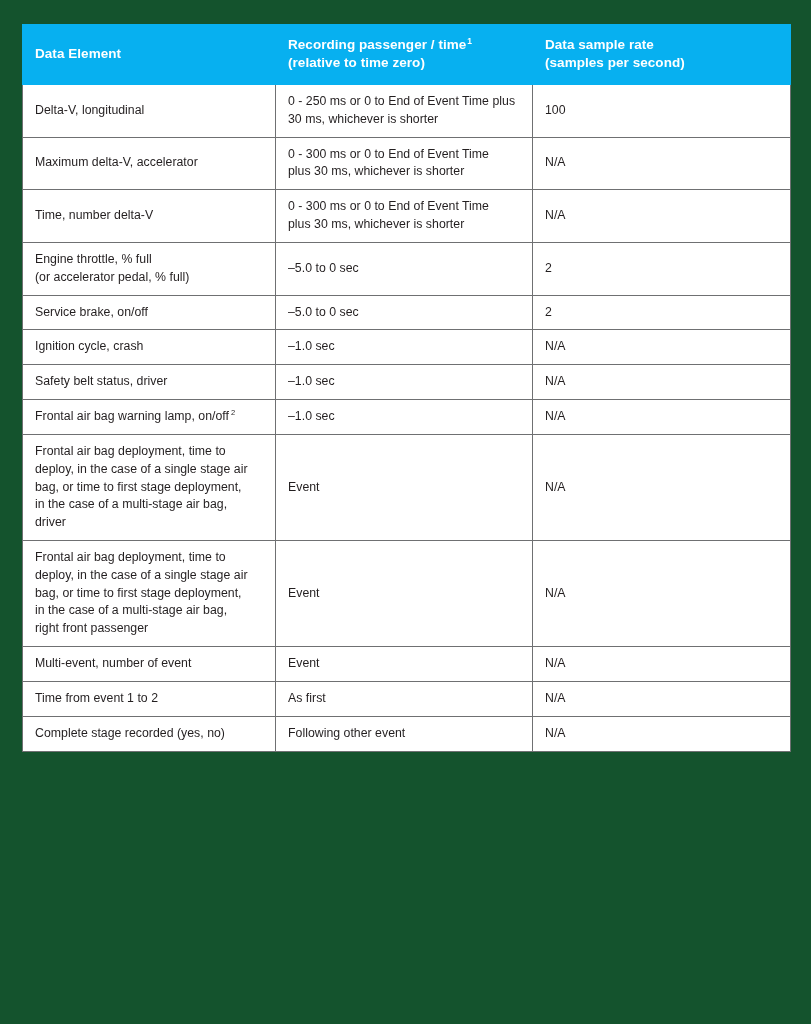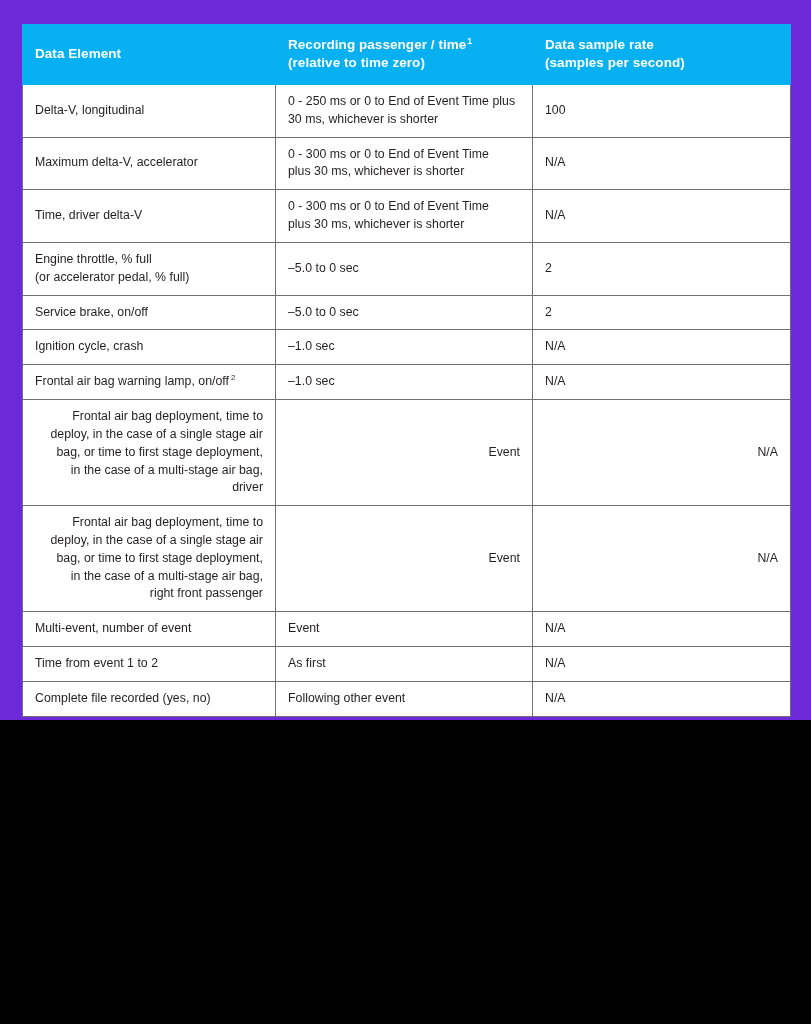--- a/index.html
+++ b/index.html
@@ -10,22 +10,22 @@
   body {
     width: 811px;
     height: 1024px;
     overflow: hidden;
     font-family: "Liberation Sans", sans-serif;
     -webkit-font-smoothing: antialiased;
   }
   #page {
     position: relative;
     width: 811px;
-    height: 720px;
-    background: #6d28d9;
+    height: 1024px;
+    background: #14532d;
   }
   #edr-table {
     position: absolute;
     left: 22px;
     top: 24px;
     width: 768px;
     border-collapse: collapse;
     table-layout: fixed;
     background: #ffffff;
   }
@@ -63,21 +63,21 @@
     letter-spacing: 0.02px;
   }
   #edr-table td .sup {
     font-size: 7.5px;
     vertical-align: super;
     line-height: 0;
     padding-left: 2px;
   }
   .cell-text { display: block; white-space: pre-line; }
   
-  tr.r-tall td { padding-top: 14px; padding-bottom: 14px; text-align: right; }
+  tr.r-tall td { padding-top: 14px; padding-bottom: 14px; }
 </style>
 </head>
 <body>
 
 <div id="page">
   <table id="edr-table">
     <colgroup>
       <col class="c1">
         <col class="c2">
         <col class="c3">
@@ -117,21 +117,21 @@
           <td>
             <span class="cell-text">0 - 300 ms or 0 to End of Event Time
 plus 30 ms, whichever is shorter</span>
           </td>
           <td>
             <span class="cell-text">N/A</span>
           </td>
         </tr>
         <tr>
           <td>
-            <span class="cell-text">Time, driver delta-V</span>
+            <span class="cell-text">Time, number delta-V</span>
           </td>
           <td>
             <span class="cell-text">0 - 300 ms or 0 to End of Event Time
 plus 30 ms, whichever is shorter</span>
           </td>
           <td>
             <span class="cell-text">N/A</span>
           </td>
         </tr>
         <tr>
@@ -153,20 +153,31 @@
           <td>
             <span class="cell-text">–5.0 to 0 sec</span>
           </td>
           <td>
             <span class="cell-text">2</span>
           </td>
         </tr>
         <tr>
           <td>
             <span class="cell-text">Ignition cycle, crash</span>
+          </td>
+          <td>
+            <span class="cell-text">–1.0 sec</span>
+          </td>
+          <td>
+            <span class="cell-text">N/A</span>
+          </td>
+        </tr>
+        <tr>
+          <td>
+            <span class="cell-text">Safety belt status, driver</span>
           </td>
           <td>
             <span class="cell-text">–1.0 sec</span>
           </td>
           <td>
             <span class="cell-text">N/A</span>
           </td>
         </tr>
         <tr>
           <td>
@@ -226,21 +237,21 @@
           </td>
           <td>
             <span class="cell-text">As first</span>
           </td>
           <td>
             <span class="cell-text">N/A</span>
           </td>
         </tr>
         <tr>
           <td>
-            <span class="cell-text">Complete file recorded (yes, no)</span>
+            <span class="cell-text">Complete stage recorded (yes, no)</span>
           </td>
           <td>
             <span class="cell-text">Following other event</span>
           </td>
           <td>
             <span class="cell-text">N/A</span>
           </td>
         </tr>
       </tbody>
   </table>

